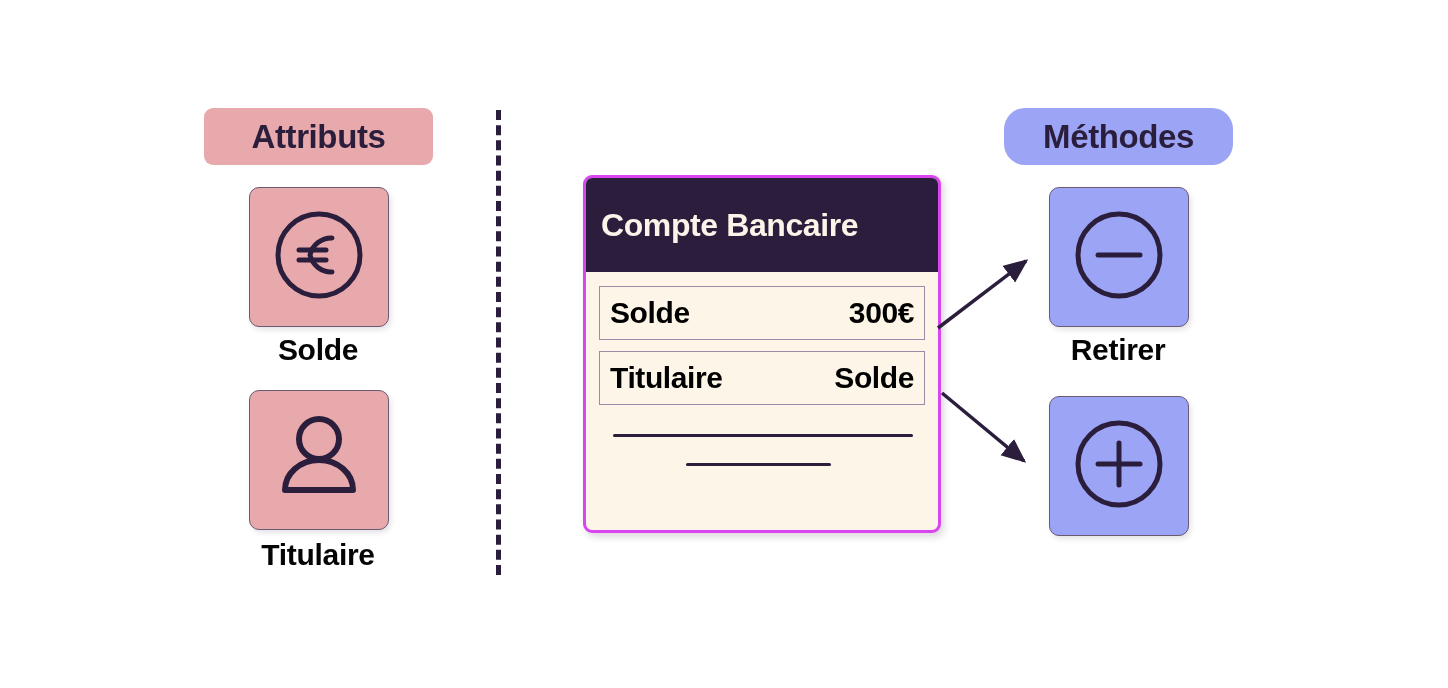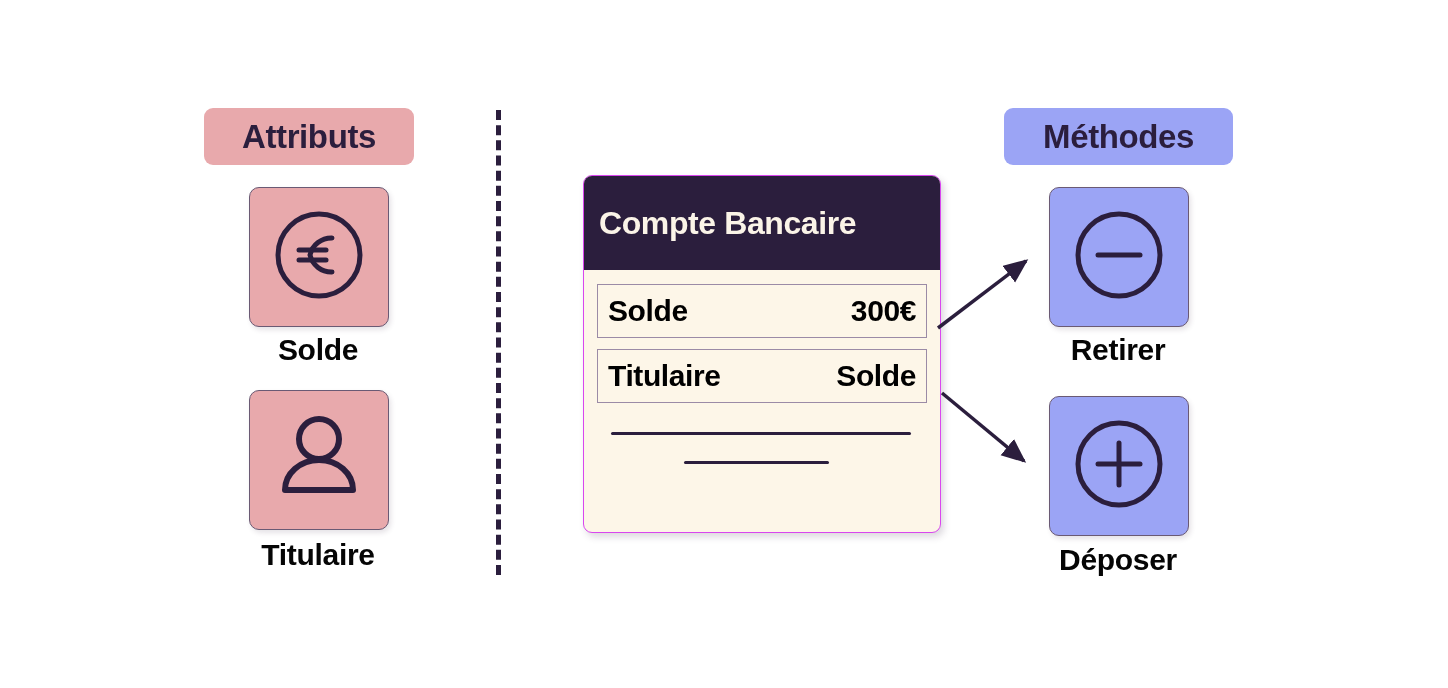--- a/index.html
+++ b/index.html
@@ -25,27 +25,28 @@
     align-items: center;
     justify-content: center;
     border-radius: 9px;
     font-size: 33px;
     font-weight: 700;
     letter-spacing: -0.4px;
     color: #2B1E3D;
   }
   #badge-attributs {
     left: 204px; top: 108px;
-    width: 210px; height: 57px;
+    width: 229px; height: 57px;
     background: #E8A9AC;
   }
   #badge-methodes {
     left: 1004px; top: 108px;
     width: 229px; height: 57px;
     background: #9BA4F5;
+    border-radius: 21px;
   }
 
   
   #divider {
     position: absolute;
     left: 496px; top: 110px;
     width: 0; height: 465px;
     border-left: 5px dashed #2B1E3D;
   }
 
@@ -82,21 +83,21 @@
   #tile-retirer    { left: 1049px; top: 187px; }
   #label-retirer   { left: 978px; top: 333px; }
   #tile-deposer    { left: 1049px; top: 396px; }
   #label-deposer   { left: 978px; top: 543px; }
 
   
   #card {
     position: absolute;
     left: 583px; top: 175px;
     width: 358px; height: 358px;
-    border: 1px solid #d946ef;
+    border: 3px solid #d946ef;
     border-radius: 9px;
     box-sizing: border-box;
     background: #FDF6E8;
     box-shadow: 3px 4px 7px rgba(60,40,70,0.18);
     overflow: hidden;
   }
   #card-header {
     height: 94px;
     background: #2B1E3D;
     display: flex;
@@ -213,21 +214,20 @@
 
   <div id="tile-deposer" class="tile blue">
     <span>
       <svg width="100" height="100" viewBox="0 0 100 100">
         <circle cx="50" cy="50" r="41" fill="none" stroke="#2B1E3D" stroke-width="5"></circle>
         <line x1="29" y1="50" x2="71" y2="50" stroke="#2B1E3D" stroke-width="5" stroke-linecap="round"></line>
         <line x1="50" y1="29" x2="50" y2="71" stroke="#2B1E3D" stroke-width="5" stroke-linecap="round"></line>
       </svg>
     </span>
   </div>
-  <div id="label-deposer" class="tile-label">Déposer</div>
 
   <svg id="arrows">
     <defs>
       <marker id="ah" markerWidth="8" markerHeight="8" refX="6.2" refY="3" orient="auto">
         <path d="M0,0 L7,3 L0,6 Z" fill="#2B1E3D"></path>
       </marker>
     </defs>
     <line x1="938" y1="328" x2="1026" y2="261" stroke="#2B1E3D" stroke-width="3.5" marker-end="url(#ah)"></line>
     <line x1="942" y1="393" x2="1024" y2="461" stroke="#2B1E3D" stroke-width="3.5" marker-end="url(#ah)"></line>
   </svg>

